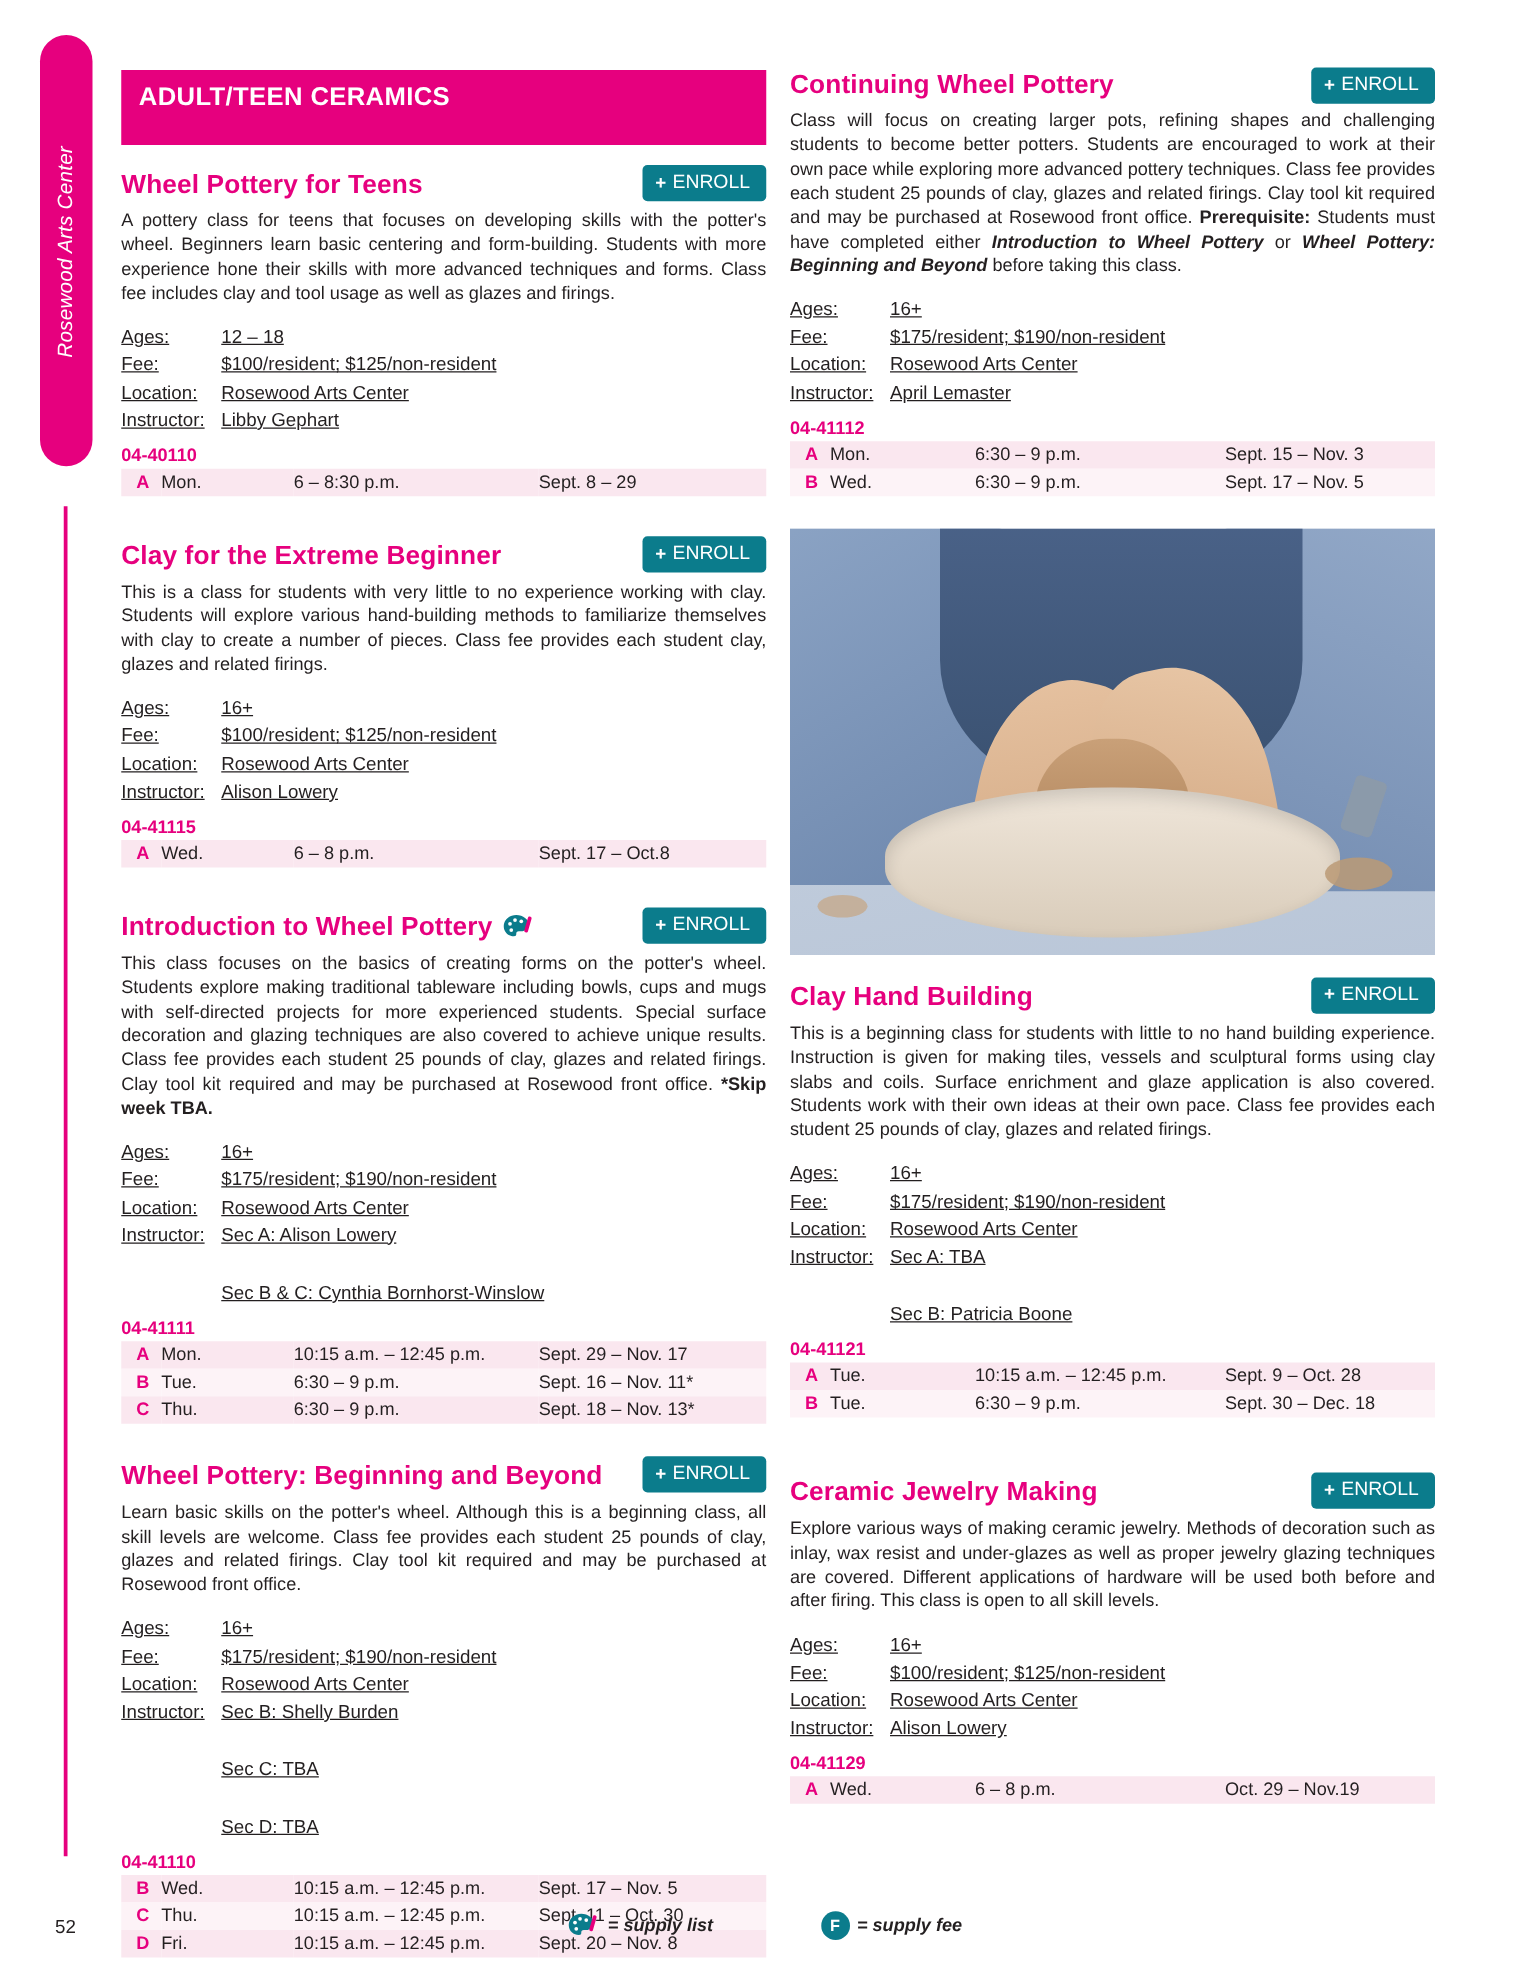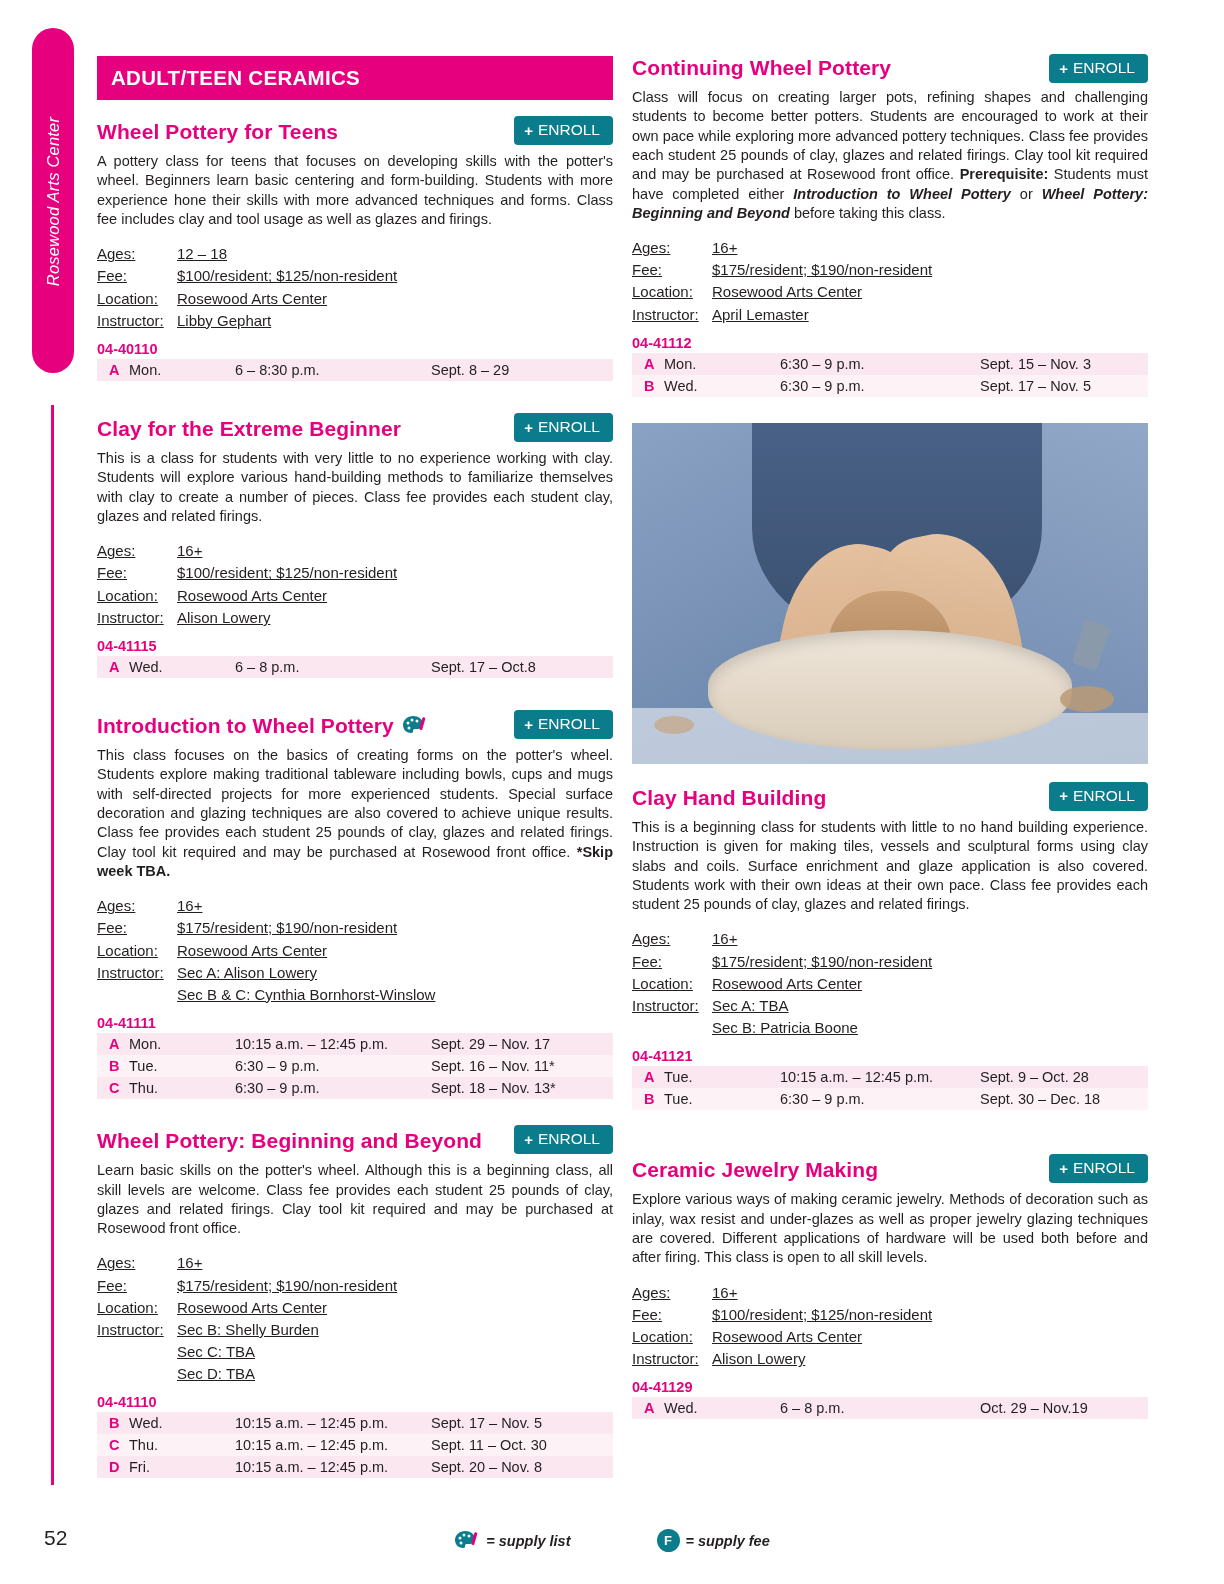--- a/index.html
+++ b/index.html
@@ -43,21 +43,21 @@
     position:absolute; top:56px; width:516px;
   }
   .col-left { left:97px; }
   .col-right { left:632px; }
 
   
   .cat-header {
     background:#e6007e; color:#fff;
     font-weight:bold; font-size:20.5px;
     letter-spacing:.3px;
-    padding:10px 0 10px 14px;
+    padding:10px 0 26px 14px;
     margin-bottom:20px;
   }
 
   
   .course { position:relative; margin-bottom:26px; }
   .course h2 {
     color:#e6007e; font-size:21px; font-weight:bold;
     margin:0 0 8px 0; letter-spacing:.1px;
     line-height:1.15;
     display:flex; align-items:center; gap:8px;
@@ -77,21 +77,21 @@
     border-radius:4px; white-space:nowrap;
     display:flex; align-items:center; gap:5px;
   }
   .enroll .plus { font-size:15px; font-weight:bold; line-height:1; }
 
   
   .details { font-size:15px; line-height:1.48; margin-bottom:9px;text-decoration:underline; }
   .details .row { display:flex; }
   .details .lbl { width:80px; flex:0 0 80px; }
   .details .val { flex:1; }
-  .details .val.indent { padding-left:80px; }
+  .details .val.indent { padding-left:80px;margin-top:24px; }
 
   .code { color:#e6007e; font-size:14.5px; font-weight:bold; margin:2px 0 2px 0; }
 
   .sections { width:100%; border-collapse:collapse; font-size:14.5px; }
   .sections tr { background:#fae7ef; }
   .sections tr:nth-child(even) { background:#fdf3f7; }
   .sections td { padding:3px 0 3px 0; }
   .sections td.sec { width:32px; color:#e6007e; font-weight:bold; padding-left:12px; }
   .sections td.day { width:106px; }
   .sections td.time { width:196px; }
@@ -132,21 +132,21 @@
   .photo .splat1 { position:absolute; right:34px; bottom:52px; width:54px; height:26px;
     background:#bb9a75; border-radius:50%; opacity:.85; }
   .photo .splat2 { position:absolute; left:22px; bottom:30px; width:40px; height:18px;
     background:#c6a581; border-radius:50%; opacity:.7;}
   .photo .tool { position:absolute; right:44px; bottom:96px; width:26px; height:46px;
     background:#8d9aa8; border-radius:4px; transform:rotate(18deg); opacity:.9;}
 
   
   .page-num {
     position:absolute; left:44px; bottom:34px;
-    font-size:21px; color:#231f20;
+    font-size:15px; color:#231f20;
   }
   .legend {
     position:absolute; left:0; right:0; bottom:32px;
     display:flex; justify-content:center; gap:86px;
     font-size:14.5px; font-style:italic; font-weight:bold; color:#231f20;
   }
   .legend .item { display:flex; align-items:center; gap:6px; }
   .fee-badge {
     width:23px; height:23px; border-radius:50%;
     background:#0b7c8c; color:#fff; font-size:13px; font-weight:bold;

